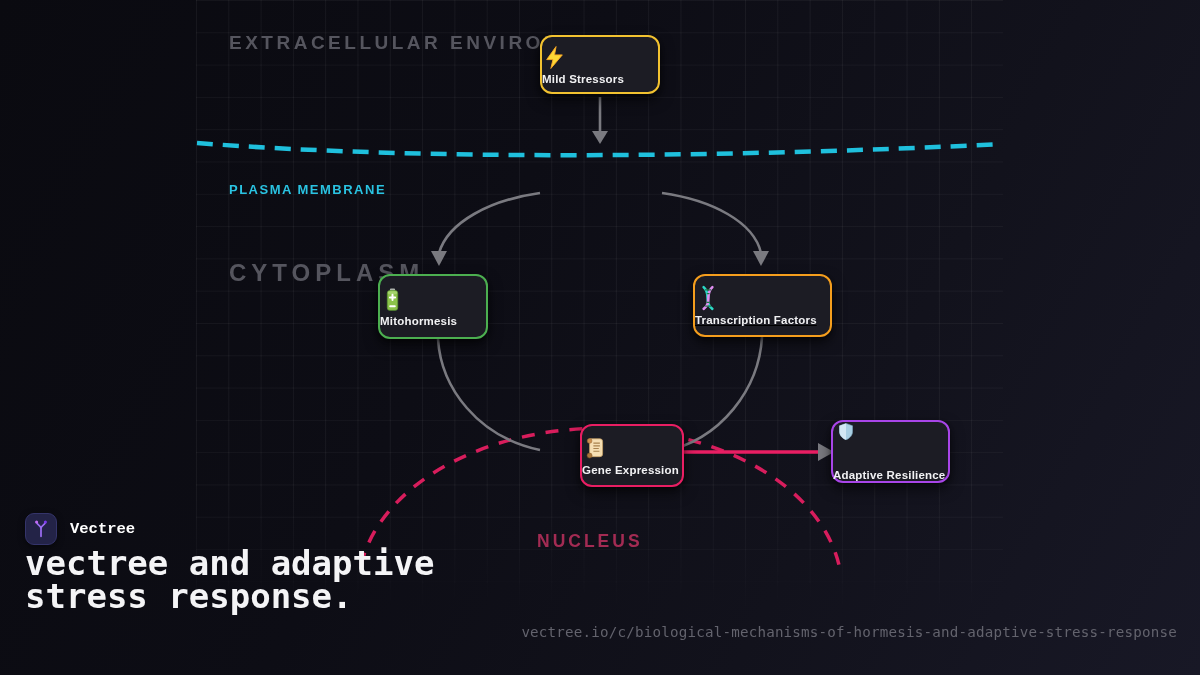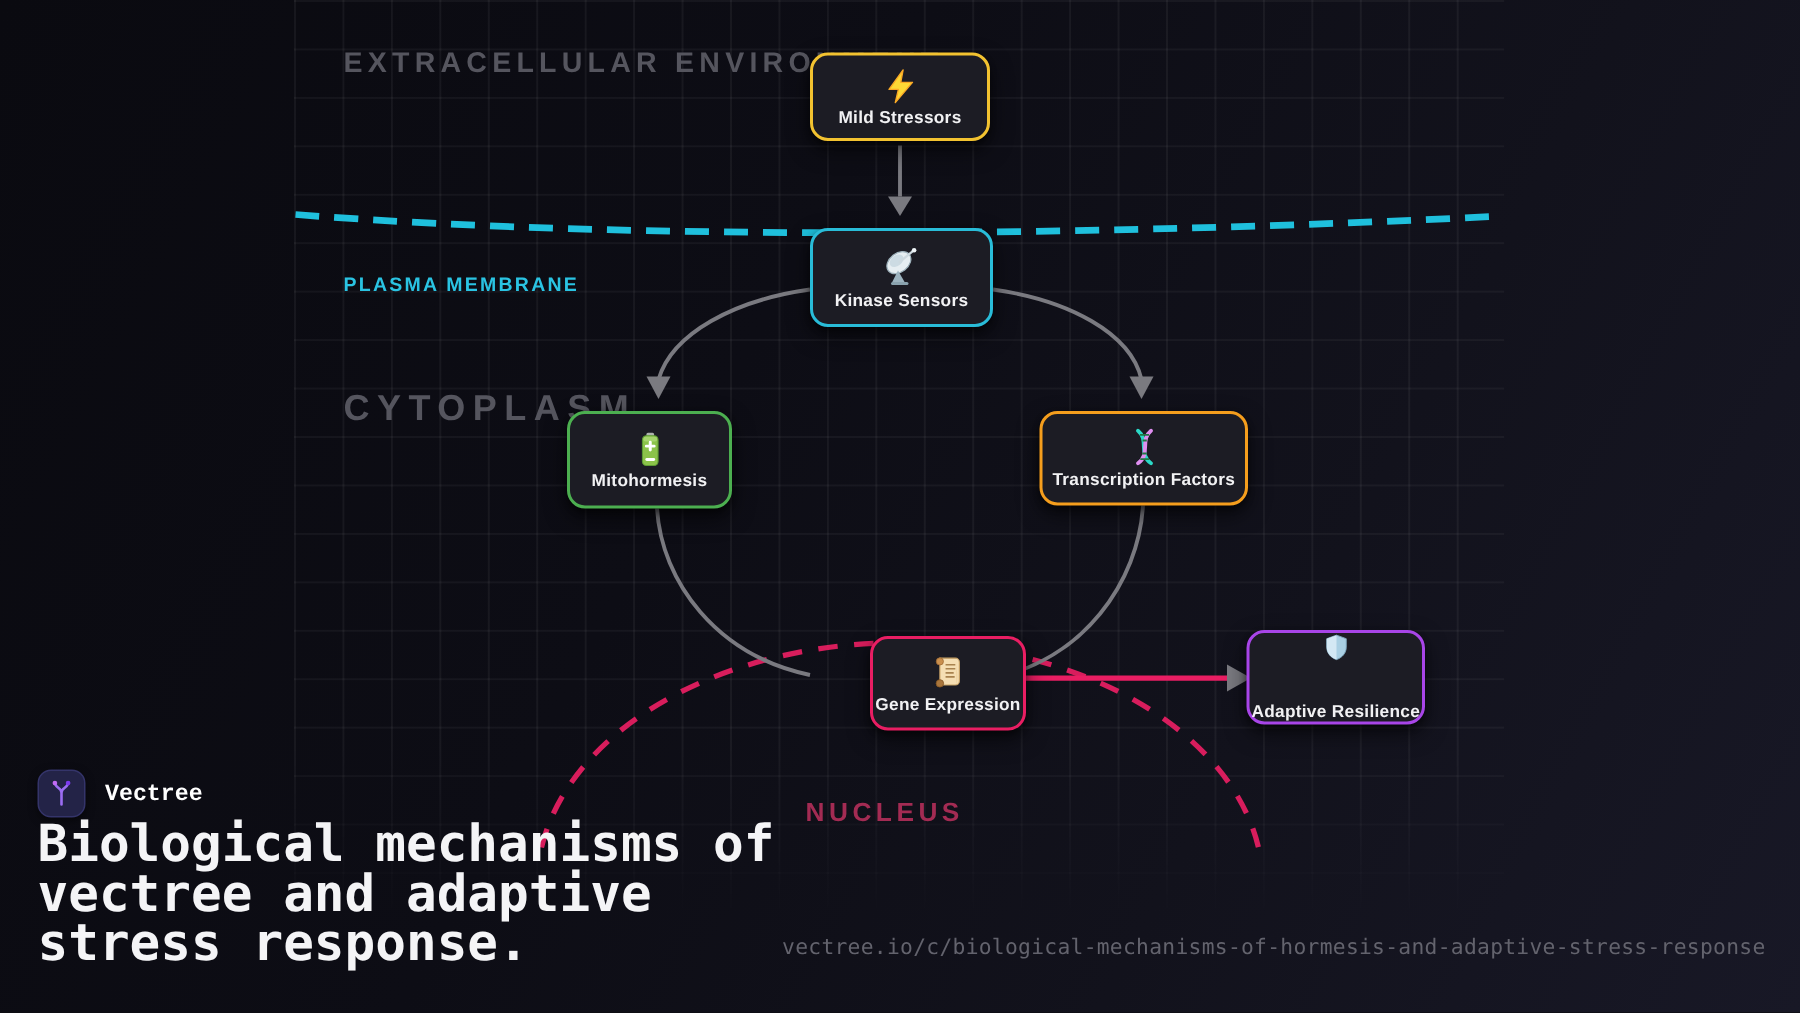--- a/index.html
+++ b/index.html
@@ -20,21 +20,21 @@
     mask-image:linear-gradient(to bottom,#000 80%,transparent 100%);
   }
   .zone { position:absolute; font-weight:bold; white-space:nowrap; }
   .zone-extracellular { left:229px; top:32px;  font-size:19px;   letter-spacing:3.5px; }
   .zone-membrane      { left:229px; top:182px; font-size:13px;   letter-spacing:1.5px; font-weight:600; }
   .zone-cytoplasm     { left:229px; top:220px; font-size:24px;   letter-spacing:5px;margin-top:39px; }
   .zone-nucleus       { left:537px; top:531px; font-size:17.5px; letter-spacing:3px; }
   svg.connections { position:absolute; left:0; top:0; width:1200px; height:675px; }
   .node {
     position:absolute; background:#1c1c24; border:2px solid #888; border-radius:12px;
-    display:flex; flex-direction:column; align-items:center; justify-content:center;
+    display:flex; flex-direction:column; justify-content:center;
     gap:3px; box-shadow:0 6px 14px rgba(0,0,0,0.55), 0 2px 4px rgba(0,0,0,0.4);
   }
   .node-label { font-size:11.5px; font-weight:bold; color:#f1f1f3; white-space:nowrap; letter-spacing:0.2px; }
   .node-icon { display:block; }
   .n-mild   { left:540px; top:35px;  width:120px; height:59px; }
   .n-kinase { left:540px; top:152px; width:122px; height:66px; }
   .n-mito   { left:378px; top:274px; width:110px; height:65px; }
   .n-tf     { left:693px; top:274px; width:139px; height:63px; }
   .n-gene   { left:540px; top:424px; width:104px; height:63px;margin-left:40px; }
   .n-adapt  { left:831px; top:420px; width:119px; height:63px;gap:28px; }
@@ -94,44 +94,33 @@
     <polygon points="818,443 818,461 834,452" fill="#7a7a80"></polygon>
   </svg>
 
   <div class="node n-mild" style="border-color: rgb(242, 194, 48);">
     <svg class="node-icon" width="25" height="25" viewBox="0 0 24 24">
       <polygon points="13.5,1.5 4.5,14 10.5,14 8.5,22.5 19.5,9.5 12,9.5" fill="#fdd835" stroke="#f9a825" stroke-width="0.9" stroke-linejoin="round"></polygon>
     </svg>
     <span class="node-label">Mild Stressors</span>
   </div>
 
-  <div class="node n-kinase" style="border-color: rgb(41, 188, 216);">
-    <svg class="node-icon" width="28" height="28" viewBox="0 0 24 24">
-      <ellipse cx="10.5" cy="9.5" rx="7.6" ry="5.4" transform="rotate(-38 10.5 9.5)" fill="#e6eef2" stroke="#9fb3bd" stroke-width="0.7"></ellipse>
-      <ellipse cx="9.2" cy="8.4" rx="4.4" ry="3" transform="rotate(-38 9.2 8.4)" fill="#c6d6de" opacity="0.8"></ellipse>
-      <line x1="10.5" y1="9.5" x2="19" y2="2.5" stroke="#cdd9df" stroke-width="1.3"></line>
-      <circle cx="19.2" cy="2.4" r="1.3" fill="#eef4f7"></circle>
-      <path d="M10 14 L14 21 H6.5 Z" fill="#9db4c0"></path>
-      <rect x="6" y="20.5" width="10" height="1.8" rx="0.9" fill="#8aa2ae"></rect>
-    </svg>
-    <span class="node-label">Kinase Sensors</span>
-  </div>
 
   <div class="node n-mito" style="border-color: rgb(76, 175, 80);">
     <svg class="node-icon" width="25" height="25" viewBox="0 0 24 24">
       <rect x="9.5" y="1.5" width="5" height="2.4" rx="1" fill="#aeb4ad"></rect>
       <rect x="7" y="3.4" width="10" height="19" rx="2.6" fill="#8bc34a" stroke="#5d9b34" stroke-width="0.7"></rect>
       <rect x="7.6" y="4" width="8.8" height="3" rx="1.4" fill="#a5d46d"></rect>
       <path d="M12 7.5 v5 M9.5 10 h5" stroke="#ffffff" stroke-width="1.9" stroke-linecap="round"></path>
       <path d="M9.8 18.5 h4.4" stroke="#ffffff" stroke-width="1.9" stroke-linecap="round"></path>
     </svg>
     <span class="node-label">Mitohormesis</span>
   </div>
 
-  <div class="node n-tf" style="border-color: rgb(245, 158, 29);">
+  <div class="node n-tf" style="border-color: rgb(245, 158, 29); text-decoration: underline;">
     <svg class="node-icon" width="26" height="26" viewBox="0 0 24 24">
       <path d="M8 2 C15 7.5 8 16.5 16 22" fill="none" stroke="#2bd9c7" stroke-width="2.4" stroke-linecap="round"></path>
       <path d="M16 2 C9 7.5 16 16.5 8 22" fill="none" stroke="#df8ef0" stroke-width="2.4" stroke-linecap="round"></path>
       <path d="M9.2 4.5 h5.6 M10.8 8 h2.6 M10.6 16 h2.8 M9.4 19.5 h5.4" stroke="#274" stroke-width="1.1"></path>
     </svg>
     <span class="node-label">Transcription Factors</span>
   </div>
 
   <div class="node n-gene" style="border-color: rgb(233, 30, 99);">
     <svg class="node-icon" width="26" height="26" viewBox="0 0 24 24">
@@ -157,20 +146,19 @@
       <svg width="22" height="22" viewBox="0 0 24 24">
         <path d="M12 20 V11.5 M12 11.5 C12 8 8.6 8.4 7.4 5.2 M12 11.5 C12 8 15.4 8.4 16.6 5.2" fill="none" stroke="#9b6df2" stroke-width="1.9" stroke-linecap="round"></path>
         <circle cx="7.2" cy="4.4" r="1.7" fill="#c26bf5"></circle>
         <circle cx="16.8" cy="4.4" r="1.7" fill="#7c3aed"></circle>
       </svg>
     </div>
     <span class="brand-name">Vectree</span>
   </div>
 
   <div class="main-title">
-    <div>Biological mechanisms of</div>
     <div>vectree and adaptive</div>
     <div>stress response.</div>
   </div>
 
   <div class="footer-url">vectree.io/c/biological-mechanisms-of-hormesis-and-adaptive-stress-response</div>
 
 </div>
 
 </body></html>

